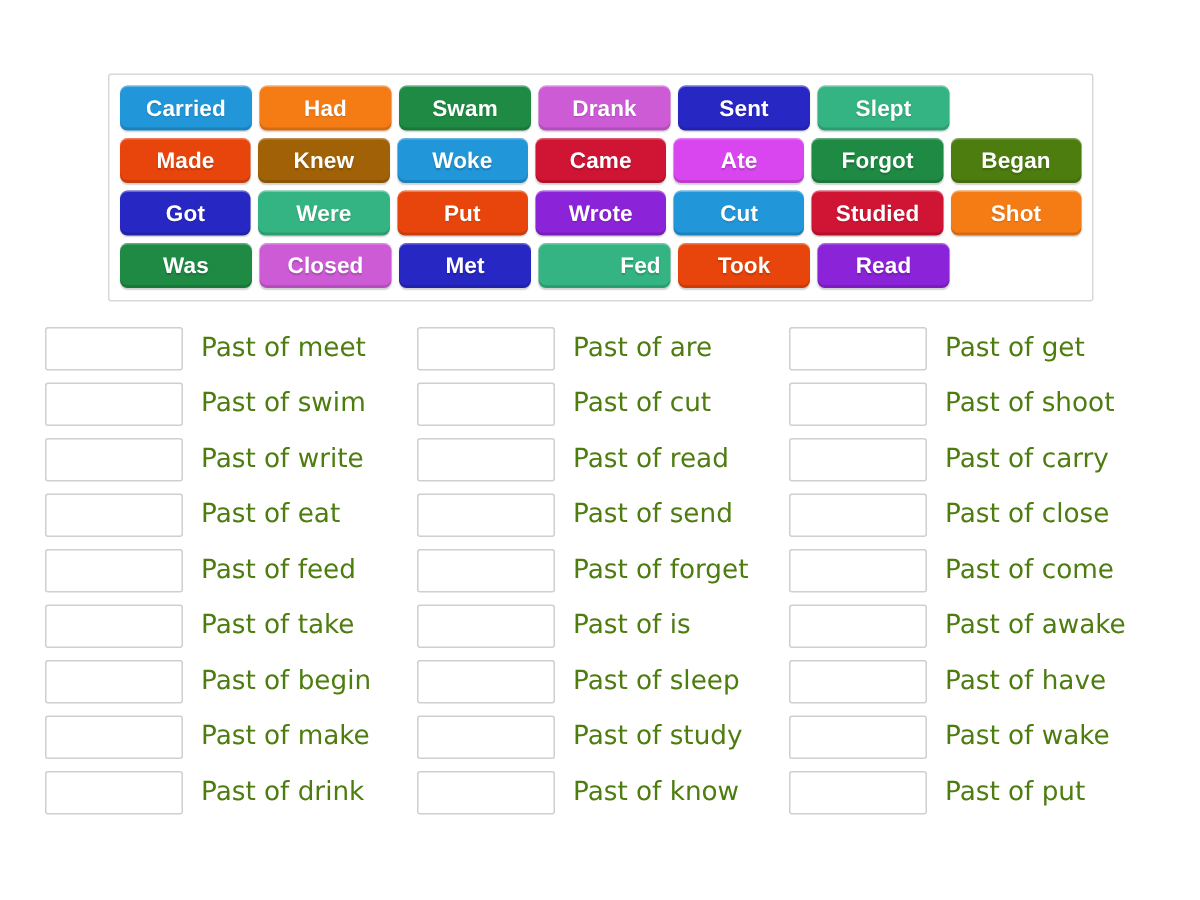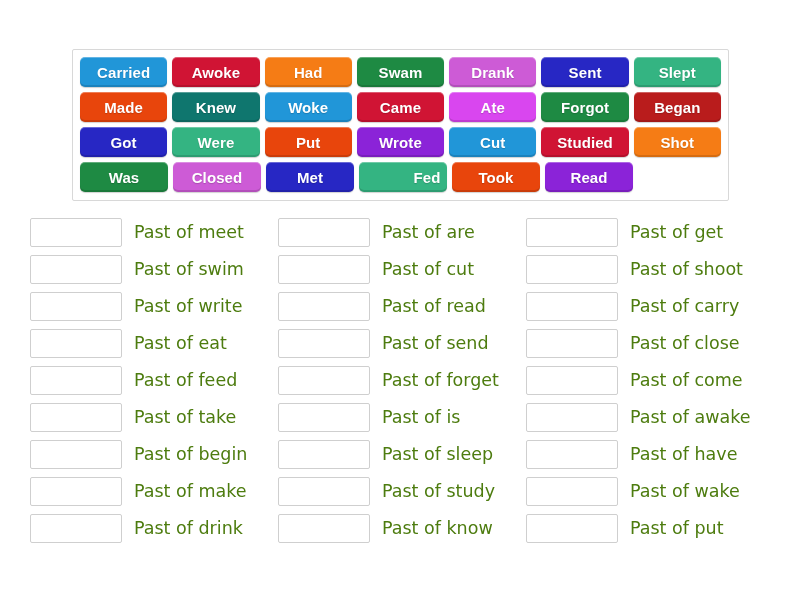--- a/index.html
+++ b/index.html
@@ -91,35 +91,34 @@
     white-space: nowrap;
     line-height: 1;
   }
 </style>
 </head>
 <body>
 
 <div id="tile-bank">
   <div class="tile-row">
     <div class="tile" style="background-color: rgb(33, 150, 216);">Carried</div>
-    <div class="tile" style="background-color: rgb(208, 20, 52);">Awoke</div>
     <div class="tile" style="background-color: rgb(245, 124, 21);">Had</div>
     <div class="tile" style="background-color: rgb(30, 138, 67);">Swam</div>
     <div class="tile" style="background-color: rgb(205, 91, 214);">Drank</div>
     <div class="tile" style="background-color: rgb(39, 39, 196);">Sent</div>
     <div class="tile" style="background-color: rgb(52, 180, 130);">Slept</div>
   </div>
   <div class="tile-row">
     <div class="tile" style="background-color: rgb(232, 69, 12);">Made</div>
-    <div class="tile" style="background-color: #0f766e; text-align: right;">Knew</div>
+    <div class="tile" style="background-color: #a16207; text-align: right;">Knew</div>
     <div class="tile" style="background-color: rgb(33, 150, 216);">Woke</div>
     <div class="tile" style="background-color: rgb(208, 20, 52);">Came</div>
     <div class="tile" style="background-color: #d946ef;">Ate</div>
     <div class="tile" style="background-color: rgb(30, 138, 67);">Forgot</div>
-    <div class="tile" style="background-color: #b91c1c;">Began</div>
+    <div class="tile" style="background-color: #4d7c0f;">Began</div>
   </div>
   <div class="tile-row">
     <div class="tile" style="background-color: rgb(39, 39, 196);">Got</div>
     <div class="tile" style="background-color: rgb(52, 180, 130);">Were</div>
     <div class="tile" style="background-color: rgb(232, 69, 12);">Put</div>
     <div class="tile" style="background-color: rgb(139, 35, 216);">Wrote</div>
     <div class="tile" style="background-color: rgb(33, 150, 216);">Cut</div>
     <div class="tile" style="background-color: rgb(208, 20, 52);">Studied</div>
     <div class="tile" style="background-color: rgb(245, 124, 21);">Shot</div>
   </div>

